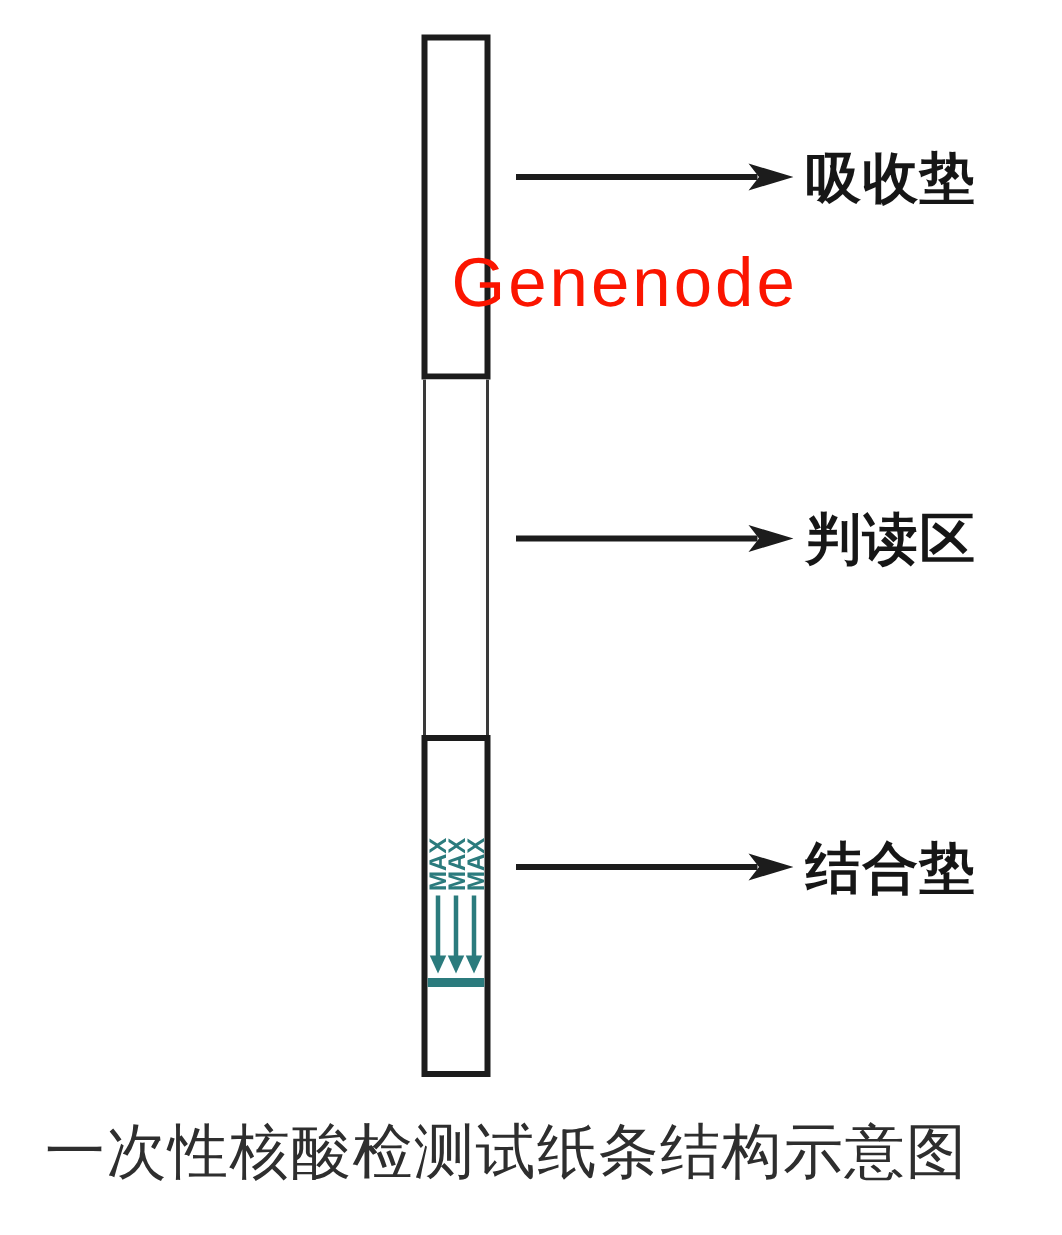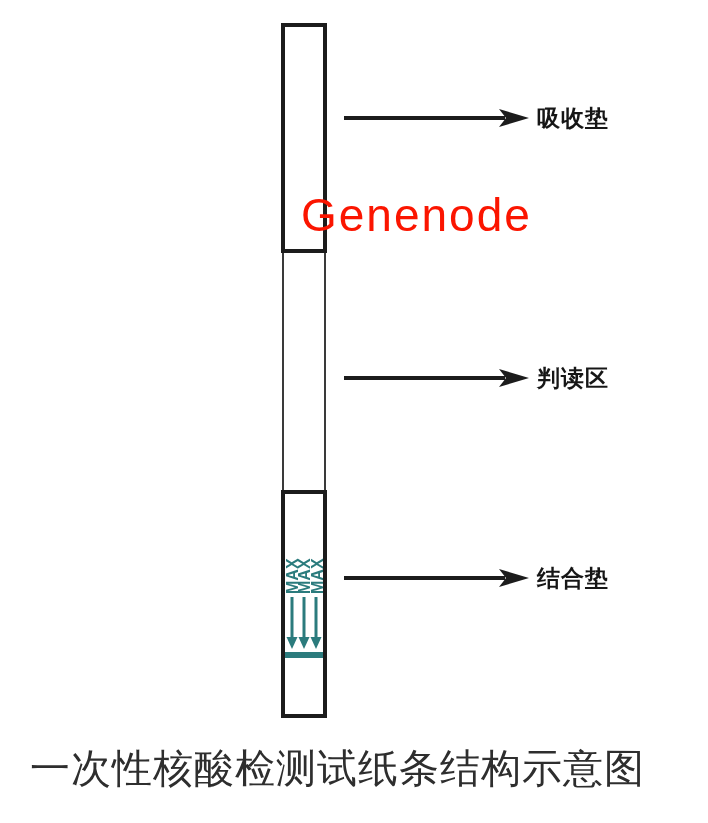--- a/index.html
+++ b/index.html
@@ -24,34 +24,34 @@
     left:281px;top:490px;width:46px;height:228px;
     border:4px solid #1c1c1c;
   }
   .conjugate-art{position:absolute;left:0;top:50px;}
   .max-text{
     font-family:"Liberation Sans", sans-serif;
     font-size:16px;font-weight:bold;
   }
   
   .watermark{
-    position:absolute;left:301px;top:192px;
+    position:absolute;left:301px;top:165px;
     font-size:46px;letter-spacing:2px;line-height:1;
     color:#fb1500;z-index:5;white-space:nowrap;
   }
   
   .annotation{
     position:absolute;left:343px;height:44px;width:360px;
     display:flex;align-items:center;gap:8px;
   }
   .ann-1{top:96px;}
-  .ann-2{top:356px;}
+  .ann-2{top:337px;}
   .ann-3{top:556px;}
   .ann-label{
-    font-size:23px;font-weight:bold;color:#161616;
+    font-size:37px;font-weight:bold;color:#161616;
     letter-spacing:1px;white-space:nowrap;line-height:1;
   }
   
   .caption{
     position:absolute;left:30px;top:744px;width:660px;
     font-family:Liberation Sans, sans-serif;
     font-size:40px;color:#2e2e2e;letter-spacing:1px;
     white-space:nowrap;line-height:1.2;
   }
 </style>

